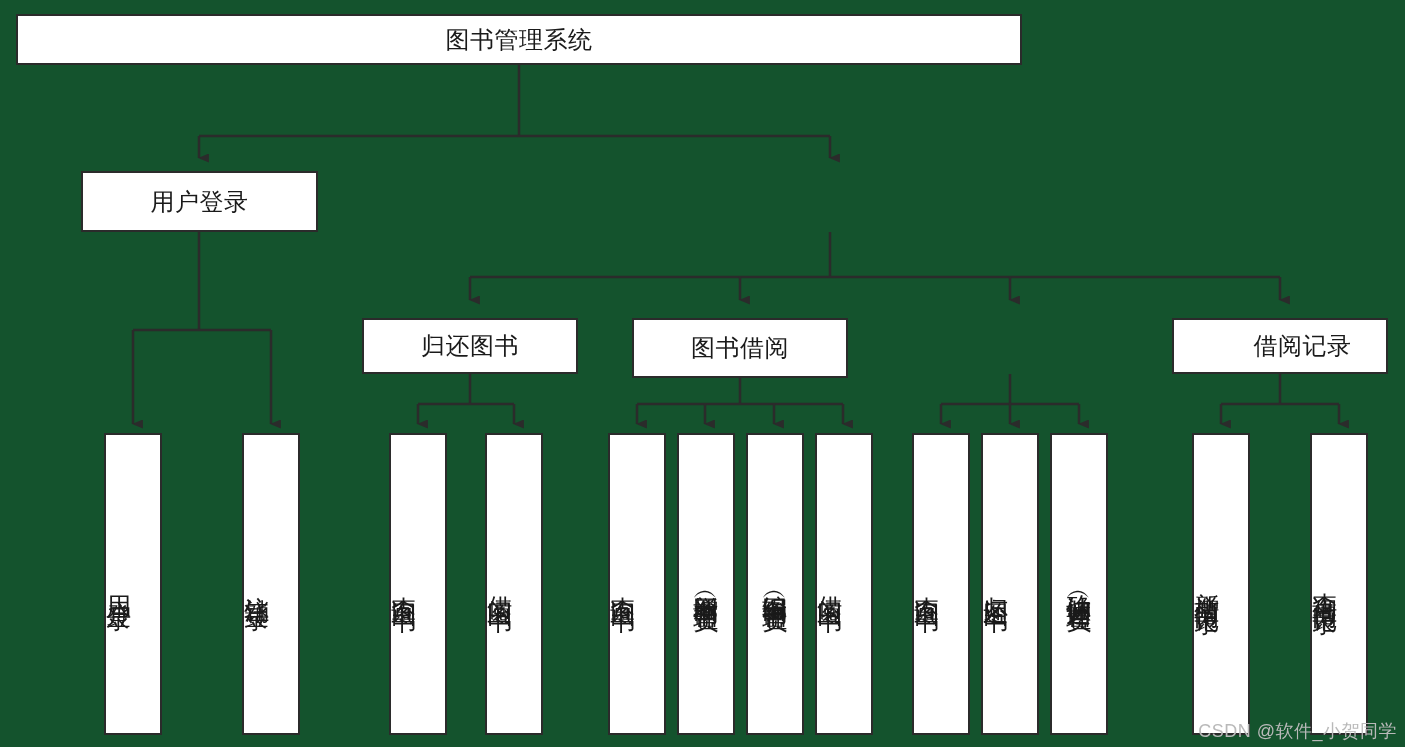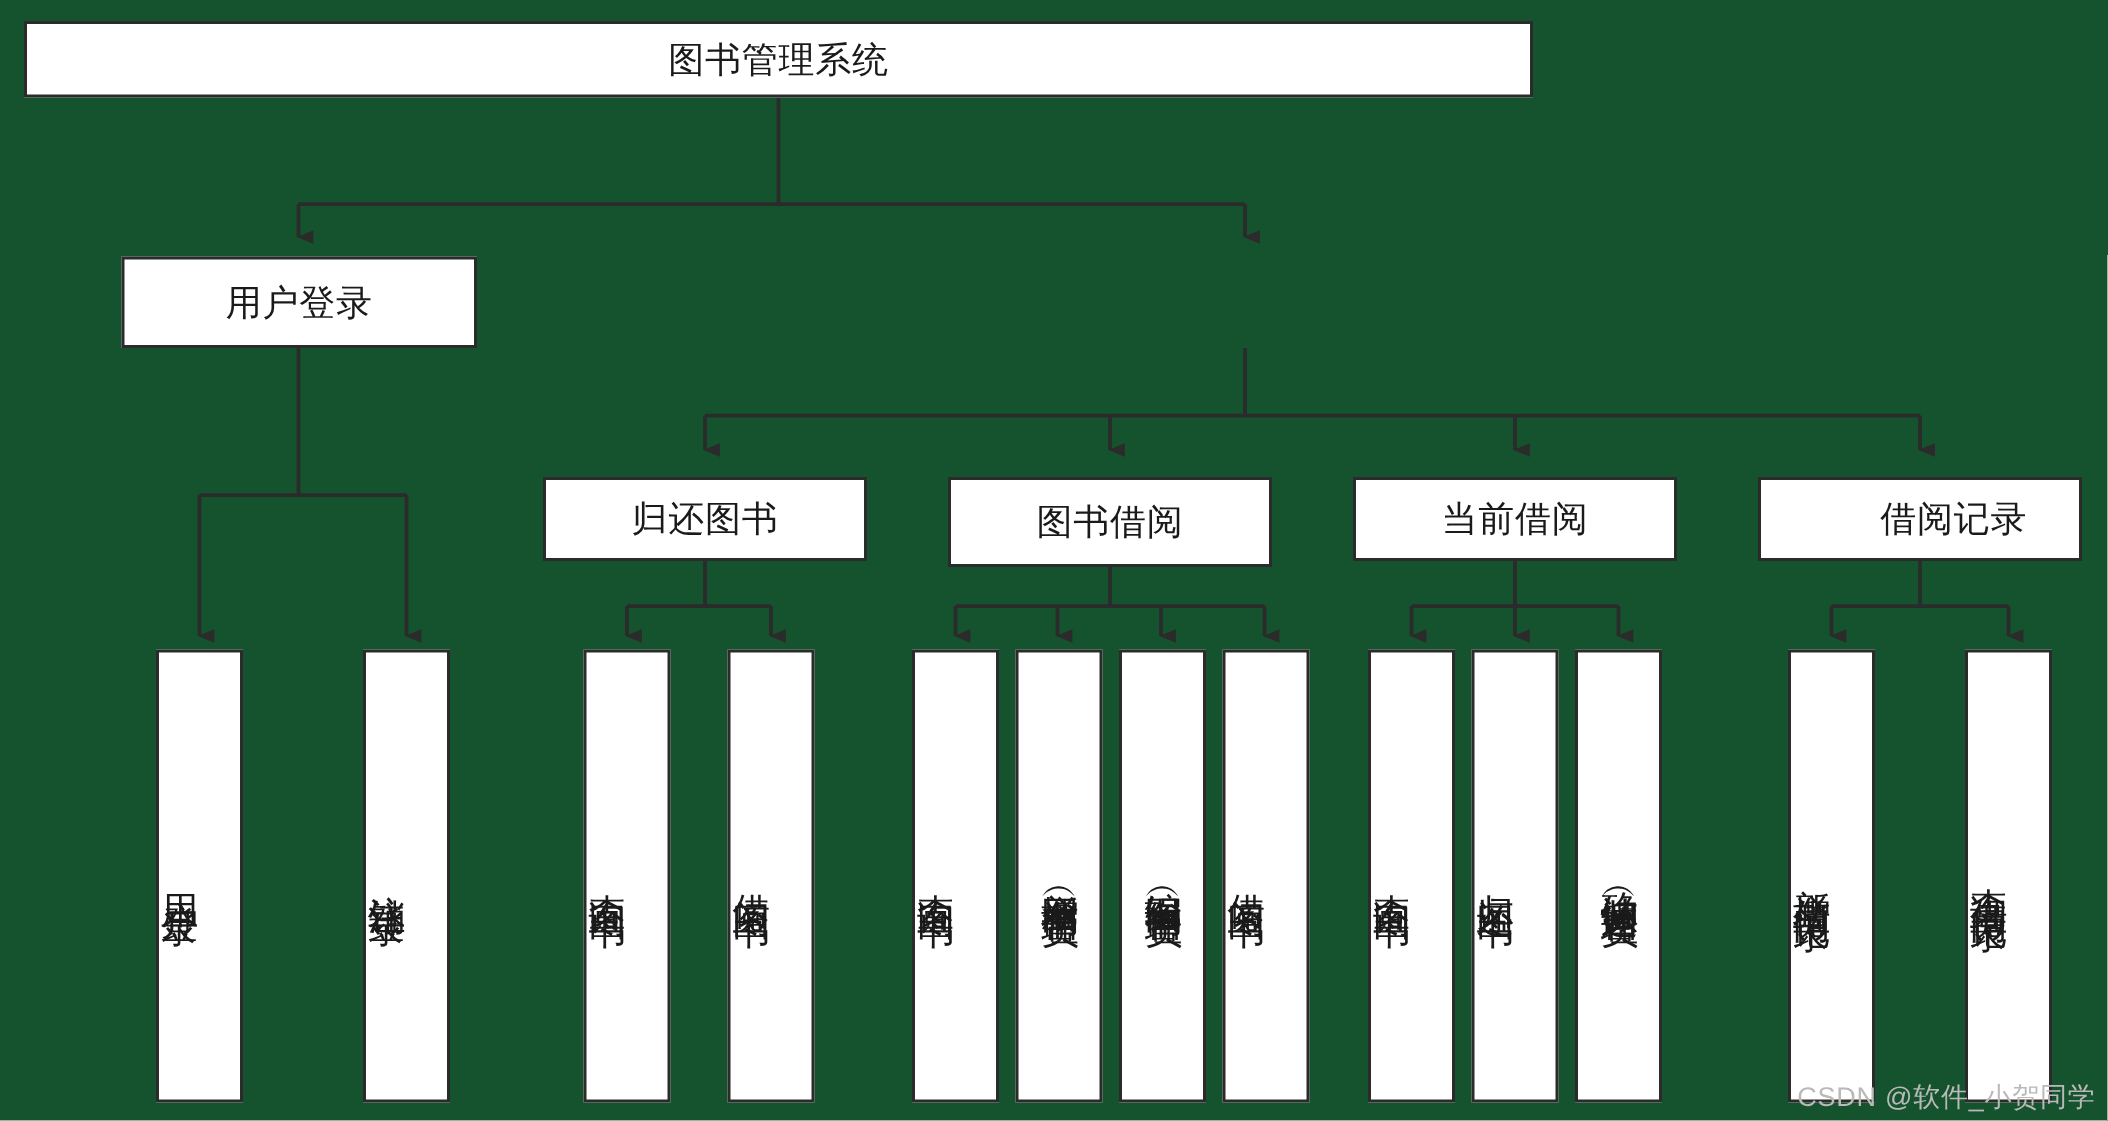--- a/index.html
+++ b/index.html
@@ -130,23 +130,20 @@
   <div class="node horiz" style="left:81px; top:171px; width:237px; height:61px;">
     <span>用户登录</span>
   </div>
 
   <div class="node horiz" style="left:362px; top:318px; width:216px; height:56px;">
     <span>归还图书</span>
   </div>
   <div class="node horiz" style="left:632px; top:318px; width:216px; height:60px;">
     <span>图书借阅</span>
   </div>
-  <div class="node horiz" style="left:902px; top:318px; width:216px; height:56px;">
-    <span>当前借阅</span>
-  </div>
   <div class="node horiz" style="left:1172px; top:318px; width:216px; height:56px;padding-left:45px;">
     <span>借阅记录</span>
   </div>
 
   <div class="node vert" style="left:104px; top:433px; width:58px; height:302px;">
     <span class="vtext">用户登录</span>
   </div>
   <div class="node vert" style="left:242px; top:433px; width:58px; height:302px;">
     <span class="vtext">注销登录</span>
   </div>

